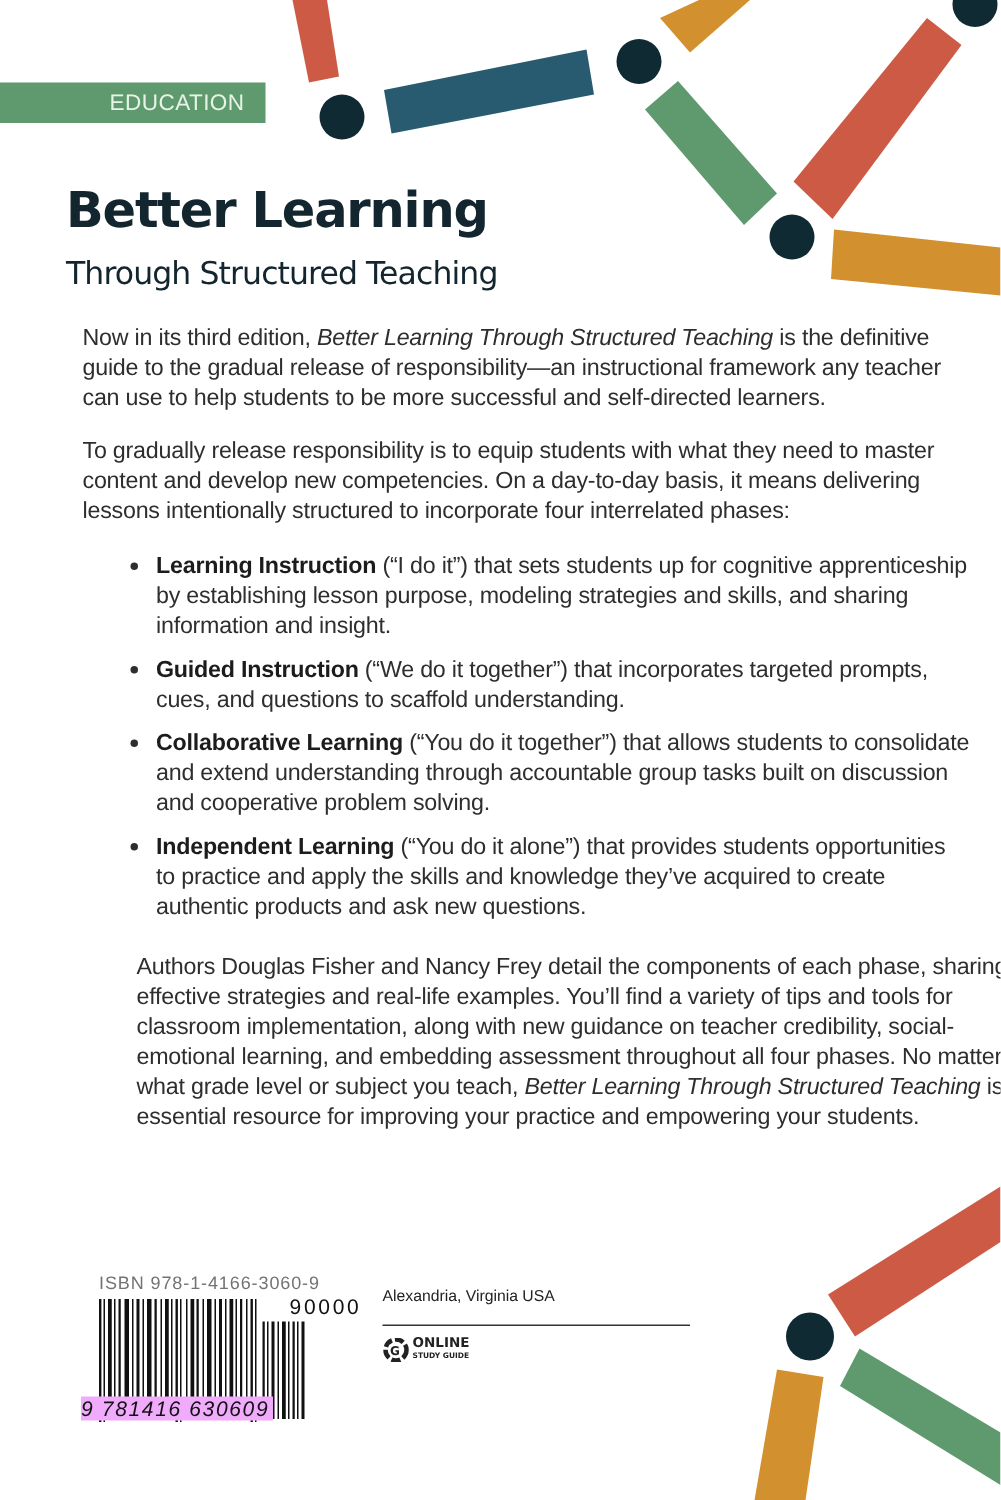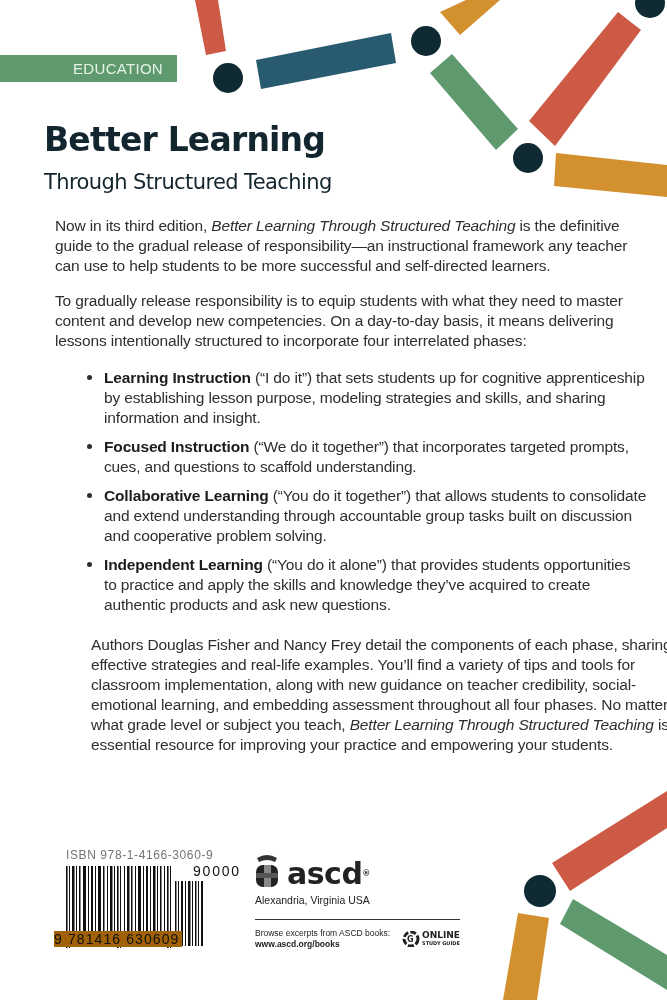--- a/index.html
+++ b/index.html
@@ -56,21 +56,21 @@
   .isbn-label {
     position:absolute; left:66px; top:848px;
     font-size:12px; letter-spacing:0.6px; color:#737373;
   }
   .price-label {
     position:absolute; left:193px; top:863px;
     font-size:14px; letter-spacing:1.8px; color:#111;
   }
   .isbn-digits {
     position:absolute; left:54px; top:931px;
-    font-size:14px; letter-spacing:1.1px; color:#111; background:#a16207; padding-right:2px;
+    font-size:14px; letter-spacing:1.1px; color:#111; background:#f0abfc; padding-right:2px;font-style:italic;
   }
   .publisher {
     position:absolute; left:255px; top:852px; width:205px;
   }
   .ascd-logo { display:flex; align-items:flex-end; gap:6px; height:36px; }
   .ascd-word {
     font-family:"DejaVu Sans", sans-serif; font-weight:bold; font-size:30px;
     color:#222; line-height:28px; letter-spacing:-0.5px;
   }
   .ascd-word sup { font-size:8px; vertical-align:top; }
@@ -116,21 +116,21 @@
 <div class="body-text p1">
   <p><span>Now in its third edition, </span><i>Better Learning Through Structured Teaching</i><span> is the definitive guide to the gradual release of responsibility—an instructional framework any teacher can use to help students to be more successful and self-directed learners.</span></p>
 </div>
 
 <div class="body-text p2">
   <p>To gradually release responsibility is to equip students with what they need to master content and develop new competencies. On a day-to-day basis, it means delivering lessons intentionally structured to incorporate four interrelated phases:</p>
 </div>
 
 <ul class="phases">
   <li><span class="bullet"></span><b>Learning Instruction</b><span> (“I do it”) that sets students up for cognitive apprenticeship by establishing lesson purpose, modeling strategies and skills, and sharing information and insight.</span></li>
-  <li><span class="bullet"></span><b>Focused Instruction</b><span> (“We do it together”) that incorporates targeted prompts, cues, and questions to scaffold understanding.</span></li>
+  <li><span class="bullet"></span><b>Guided Instruction</b><span> (“We do it together”) that incorporates targeted prompts, cues, and questions to scaffold understanding.</span></li>
   <li><span class="bullet"></span><b>Collaborative Learning</b><span> (“You do it together”) that allows students to consolidate and extend understanding through accountable group tasks built on discussion and cooperative problem solving.</span></li>
   <li><span class="bullet"></span><b>Independent Learning</b><span> (“You do it alone”) that provides students opportunities to practice and apply the skills and knowledge they’ve acquired to create authentic products and ask new questions.</span></li>
 </ul>
 
 <div class="body-text p3">
   <p><span>Authors Douglas Fisher and Nancy Frey detail the components of each phase, sharing effective strategies and real-life examples. You’ll find a variety of tips and tools for classroom implementation, along with new guidance on teacher credibility, social-emotional learning, and embedding assessment throughout all four phases. No matter what grade level or subject you teach, </span><i>Better Learning Through Structured Teaching</i><span> is an essential resource for improving your practice and empowering your students.</span></p>
 </div>
 
 <svg class="barcode" width="150" height="110" viewBox="0 0 150 110">
   <g fill="#111">
@@ -175,36 +175,23 @@
     <rect x="140" y="30" width="1.5" height="65"></rect>
       <rect x="143" y="30" width="1" height="65"></rect>
     <rect x="146" y="30" width="2" height="65"></rect>
   </g>
 </svg>
 <div class="isbn-label">ISBN  978-1-4166-3060-9</div>
 <div class="price-label">90000</div>
 <div class="isbn-digits">9 781416 630609</div>
 
 <div class="publisher">
-  <div class="ascd-logo">
-    <svg width="26" height="36" viewBox="0 0 26 36">
-      <path d="M2 6 Q12 0 22 6 L20 10 Q12 6 4 10 Z" fill="#333"></path>
-      <rect x="1" y="13" width="22" height="22" rx="7" fill="#222"></rect>
-      <rect x="9" y="13" width="7" height="22" fill="#888"></rect>
-      <rect x="1" y="21" width="22" height="5" fill="#555"></rect>
-    </svg>
-    <span class="ascd-word"><span>ascd</span><sup>®</sup></span>
-  </div>
   <div class="pub-city">Alexandria, Virginia USA</div>
   <div class="pub-rule"></div>
   <div class="pub-browse">
-    <div class="browse-text">
-      <span>Browse excerpts from ASCD books:</span>
-      <span class="url">www.ascd.org/books</span>
-    </div>
     <div class="study-guide">
       <svg width="18" height="16" viewBox="0 0 18 16">
         <circle cx="9" cy="8" r="7" fill="none" stroke="#222" stroke-width="3" stroke-dasharray="6 2"></circle>
         <text x="5" y="11" font-size="8" font-weight="bold" fill="#222" font-family="DejaVu Sans, sans-serif">G</text>
       </svg>
       <span class="sg-text">
         <span class="l1">ONLINE</span>
         <span class="l2">STUDY GUIDE</span>
       </span>
     </div>

